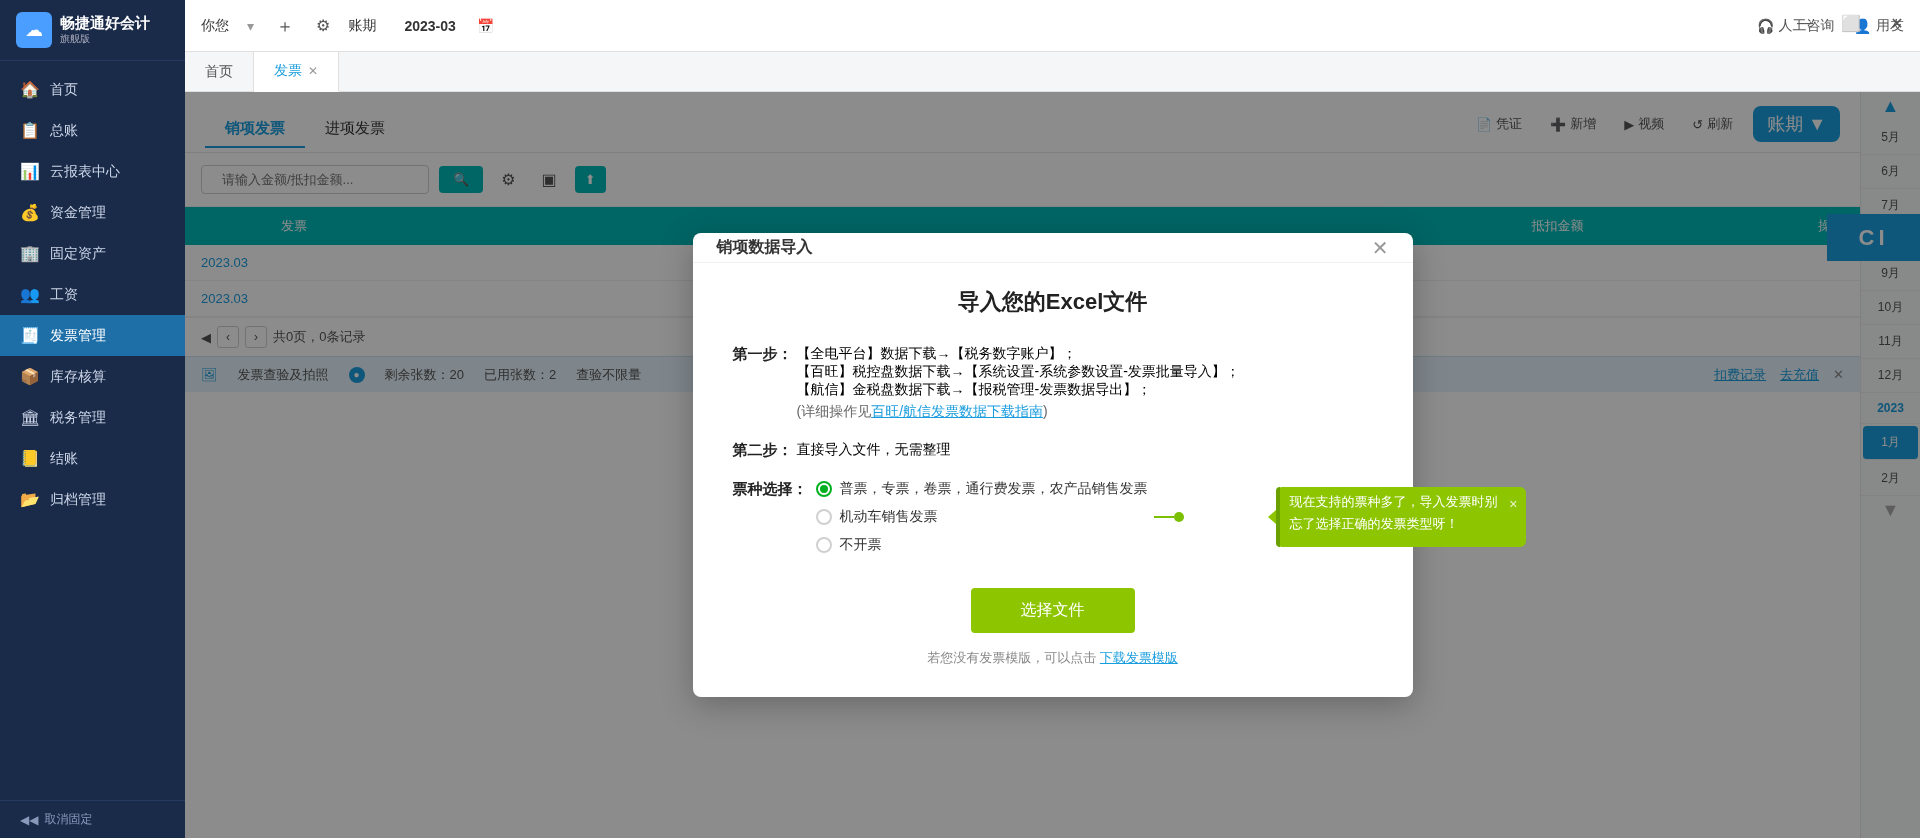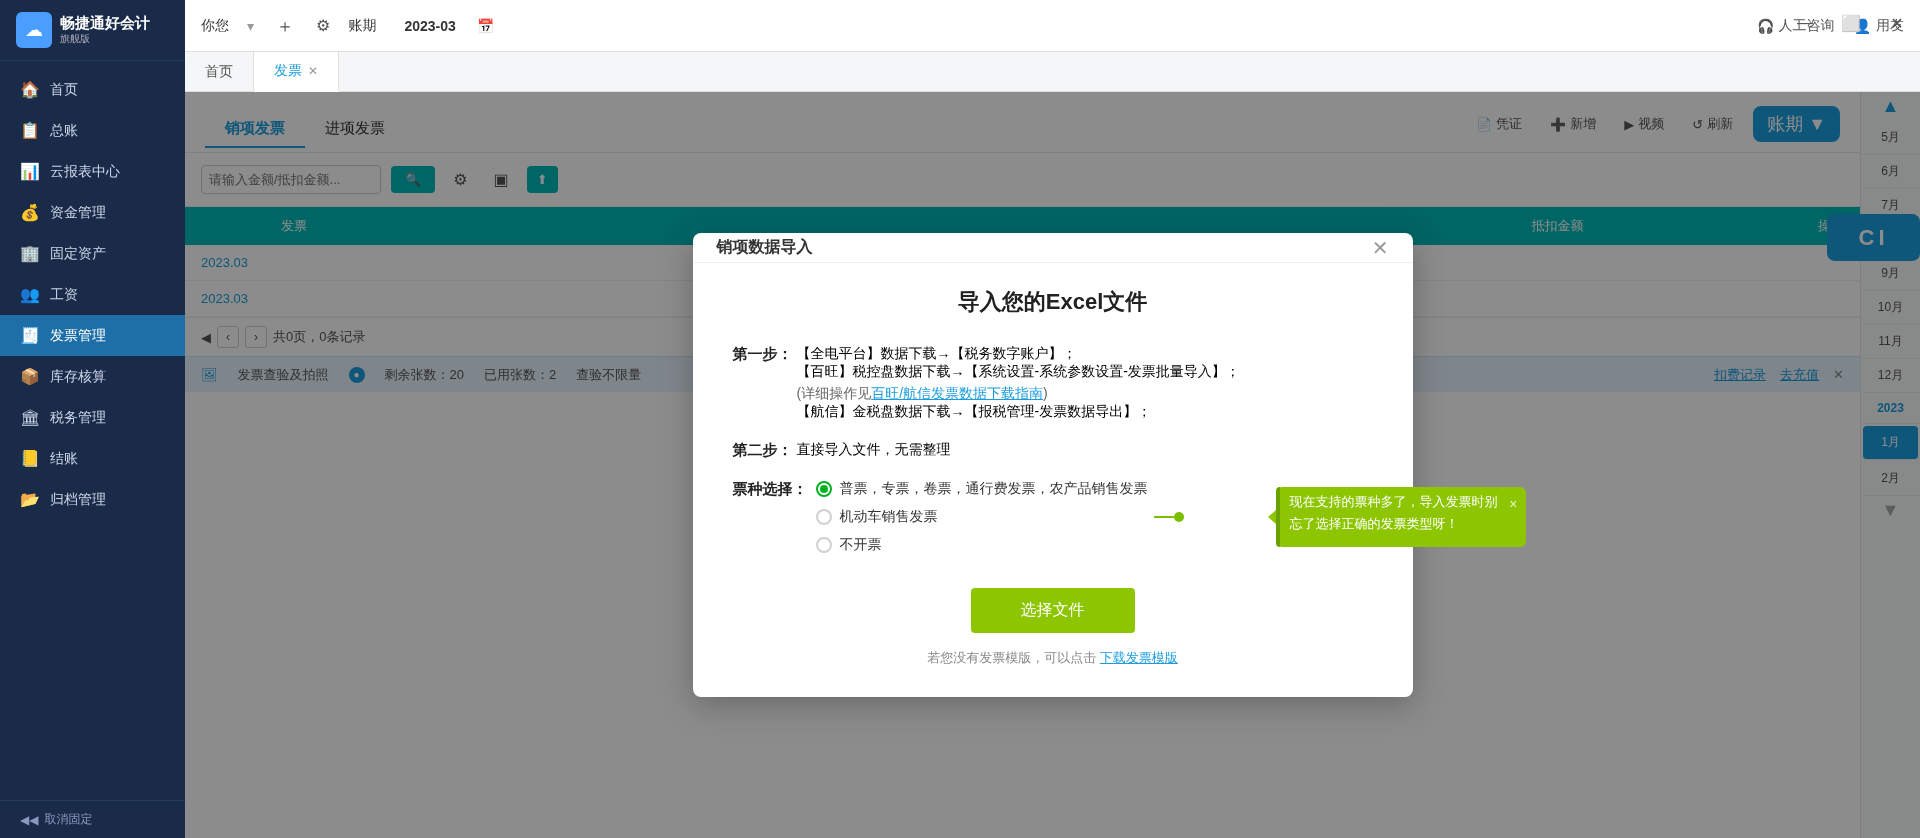--- a/index.html
+++ b/index.html
@@ -47,21 +47,21 @@
     
     .content-area { flex: 1; display: flex; overflow: hidden; position: relative; }
 
     
     .invoice-main { flex: 1; background: white; overflow: hidden; display: flex; flex-direction: column; }
     .invoice-header { padding: 14px 20px 0; border-bottom: 1px solid #e8e8e8; display: flex; align-items: center; gap: 0; }
     .invoice-tab { padding: 8px 20px; cursor: pointer; color: #333; border-bottom: 2px solid transparent; font-size: 15px; }
     .invoice-tab.active { color: #1a9dde; border-bottom: 2px solid #1a9dde; font-weight: bold; }
 
     .invoice-toolbar { padding: 12px 16px; display: flex; align-items: center; gap: 10px; border-bottom: 1px solid #f0f0f0; }
-    .search-input { border: 1px solid #d0d0d0; border-radius: 4px; padding: 6px 7px; width: 180px; color: #999; font-size: 13px; outline: none; }
+    .search-input { border: 1px solid #d0d0d0; border-radius: 4px; padding: 6px 20px; width: 228px; color: #999; font-size: 13px; outline: none; }
     .teal-btn { background: #00b8b8; border: none; color: white; padding: 6px 14px; border-radius: 4px; cursor: pointer; font-size: 13px; }
     .icon-btn { background: none; border: none; color: #555; cursor: pointer; font-size: 16px; padding: 4px 8px; }
     .toolbar-btn { display: flex; align-items: center; gap: 4px; cursor: pointer; color: #555; font-size: 13px; padding: 4px 8px; }
     .period-btn { background: #1a9dde; color: white; border: none; padding: 6px 14px; border-radius: 8px; cursor: pointer; font-size: 18px; display: flex; align-items: center; gap: 4px; }
     .table-row { display: flex; align-items: center; padding: 10px 16px; border-bottom: 1px solid #f0f0f0; font-size: 13px; color: #333; }
     .table-body { overflow-y: auto; }
 
     
     .right-panel { width: 60px; background: #f8f9fa; border-left: 1px solid #e8e8e8; display: flex; flex-direction: column; overflow: hidden; }
     .month-item { padding: 8px 4px; text-align: center; font-size: 12px; color: #555; cursor: pointer; border-bottom: 1px solid #eee; }
@@ -315,24 +315,24 @@
           </div>
           <div class="modal-body">
             <div class="modal-main-title">导入您的Excel文件</div>
 
             <div class="step-block">
               <div style="display:flex;">
                 <span style="font-size:15px; color:#222; font-weight:bold; white-space:nowrap;">第一步：</span>
                 <div style="margin-left:4px;">
                   <div>【全电平台】数据下载→【税务数字账户】；</div>
                   <div>【百旺】税控盘数据下载→【系统设置-系统参数设置-发票批量导入】；</div>
+                  <div>【航信】金税盘数据下载→【报税管理-发票数据导出】；</div>
                   <div style="margin-top:4px;">
                     <span style="color:#666;">(详细操作见</span><a href="#" class="step-link">百旺/航信发票数据下载指南</a><span style="color:#666;">)</span>
                   </div>
-                  <div>【航信】金税盘数据下载→【报税管理-发票数据导出】；</div>
                 </div>
               </div>
             </div>
 
             <div class="step-block">
               <div style="display:flex;">
                 <span style="font-size:15px; color:#222; font-weight:bold; white-space:nowrap;">第二步：</span>
                 <span style="margin-left:4px;">直接导入文件，无需整理</span>
               </div>
             </div>
@@ -370,16 +370,16 @@
             <button class="select-file-btn">选择文件</button>
 
             <div class="modal-footer-text">
               <span>若您没有发票模版，可以点击</span>
               <a href="#" style="color:#1a9dde; text-decoration:underline;">下载发票模版</a>
             </div>
           </div>
         </div>
       </div>
 
-      <div class="ci-avatar" style="position:absolute; top:122px; right:0; width:93px; height:47px; background:#1a9dde; border-radius:8px; display:flex; align-items:center; justify-content:center; color:white; font-size:22px; font-weight:bold; letter-spacing:4px; z-index:50;">CI</div>
+      <div class="ci-avatar" style="position:absolute; top:122px; right:0; width:93px; height:47px; background:#1a9dde; border-radius:0; display:flex; align-items:center; justify-content:center; color:white; font-size:22px; font-weight:bold; letter-spacing:4px; z-index:50;">CI</div>
     </div>
   </div>
 </div>
 
 </body></html>

